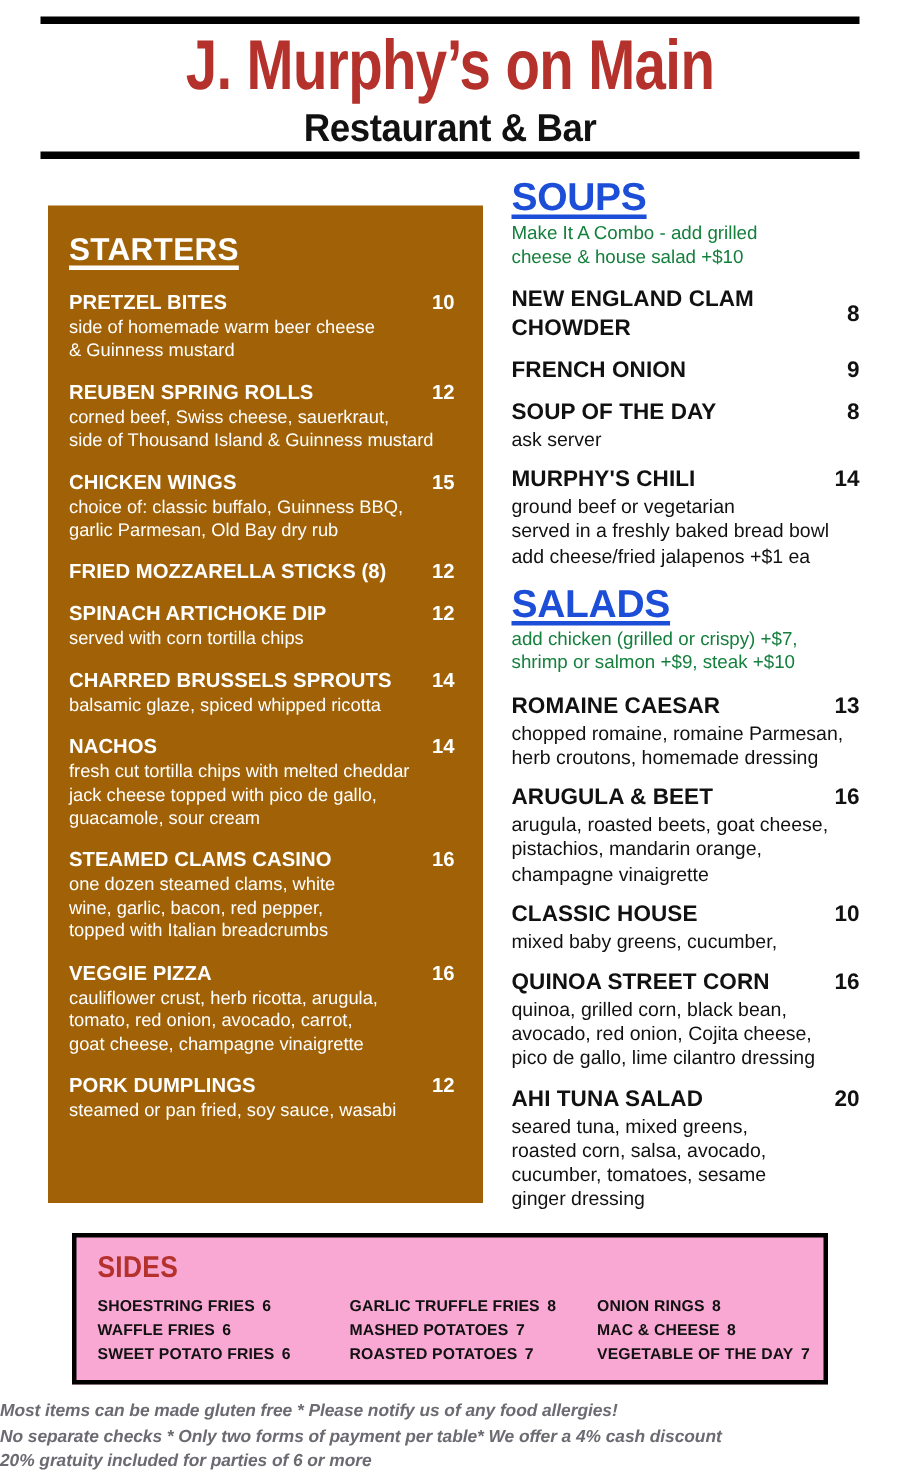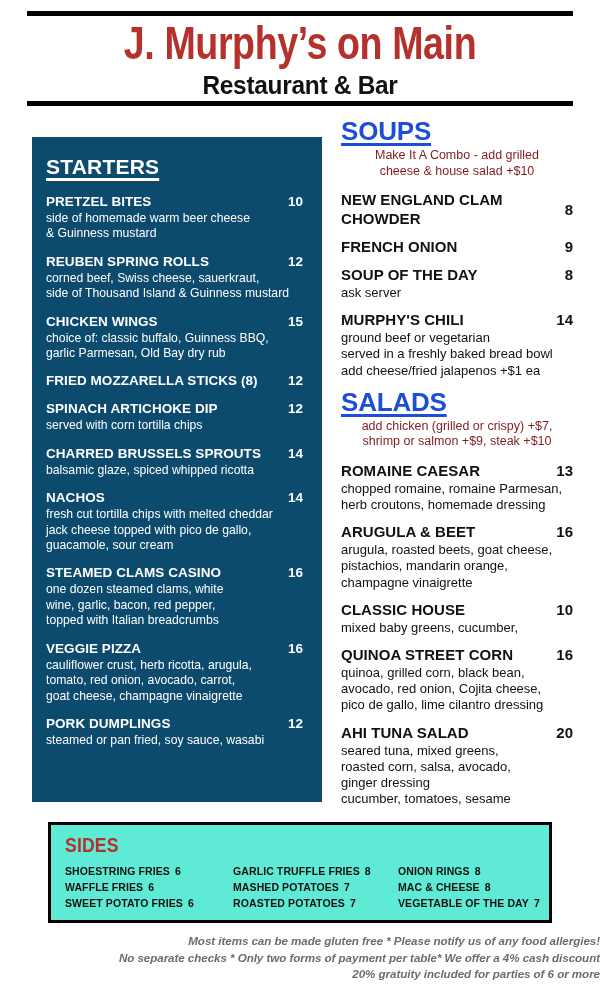--- a/index.html
+++ b/index.html
@@ -62,21 +62,21 @@
     white-space: nowrap;
   }
 
   
   .starters-panel {
     position: absolute;
     left: 32px;
     top: 137px;
     width: 290px;
     height: 665px;
-    background: #0c4a6e;
+    background: #a16207;
     color: #ffffff;
     box-sizing: border-box;
     padding: 18px 19px 0 14px;
   }
   .panel-heading {
     font-weight: 700;
     font-size: 21px;
     line-height: 24px;
     letter-spacing: 0.2px;
     text-decoration: underline;
@@ -99,23 +99,22 @@
     letter-spacing: -0.2px;
     color: #1d4ed8;
     text-decoration: underline;
     text-underline-offset: 3px;
     text-decoration-thickness: 3px;
     margin: 0 0 2px 0;
   }
   .sec-note {
     font-size: 12.5px;
     line-height: 15.5px;
-    color: #7f1d1d;
+    color: #15803d;
     margin-bottom: 11px;
-    text-align: center;
   }
 
   
   .item { margin-bottom: 11px; }
   .item-row {
     display: flex;
     align-items: center;
     justify-content: space-between;
     gap: 14px;
   }
@@ -152,21 +151,21 @@
 
   
   .sides-box {
     position: absolute;
     left: 48px;
     top: 822px;
     width: 504px;
     height: 101px;
     border: 3px solid #000000;
     box-sizing: border-box;
-    background: #5eead4;
+    background: #f9a8d4;
     padding: 9px 0 0 14px;
   }
   .sides-heading {
     color: #B5312C;
     font-family: "Liberation Sans Narrow", "Liberation Sans", sans-serif;
     font-weight: 700;
     font-size: 20px;
     line-height: 23px;
     letter-spacing: 0.2px;
     transform: scaleX(0.88);
@@ -188,21 +187,21 @@
     white-space: nowrap;
   }
   .side-item .side-price { margin-left: 5px; }
 
   
   .footer {
     position: absolute;
     left: 0;
     top: 933px;
     width: 600px;
-    text-align: right;
+    text-align: left;
     color: #6b6b72;
     font-weight: 700;
     font-style: italic;
     font-size: 11.6px;
     line-height: 16.5px;
     letter-spacing: -0.05px;
   }
   .footer span { display: block; }
 </style>
 </head>
@@ -410,22 +409,22 @@
           </div>
         </div>
         <div class="item">
           <div class="item-row">
             <div class="item-name">AHI TUNA SALAD</div>
             <div class="item-price">20</div>
           </div>
           <div class="item-desc">
             <span>seared tuna, mixed greens,</span>
             <span>roasted corn, salsa, avocado,</span>
+            <span>cucumber, tomatoes, sesame</span>
             <span>ginger dressing</span>
-            <span>cucumber, tomatoes, sesame</span>
           </div>
         </div>
       </div>
   </div>
 
 </div>
 
 <div class="sides-box">
   <div class="sides-heading">SIDES</div>
   <div class="sides-cols" id="sides-cols">

